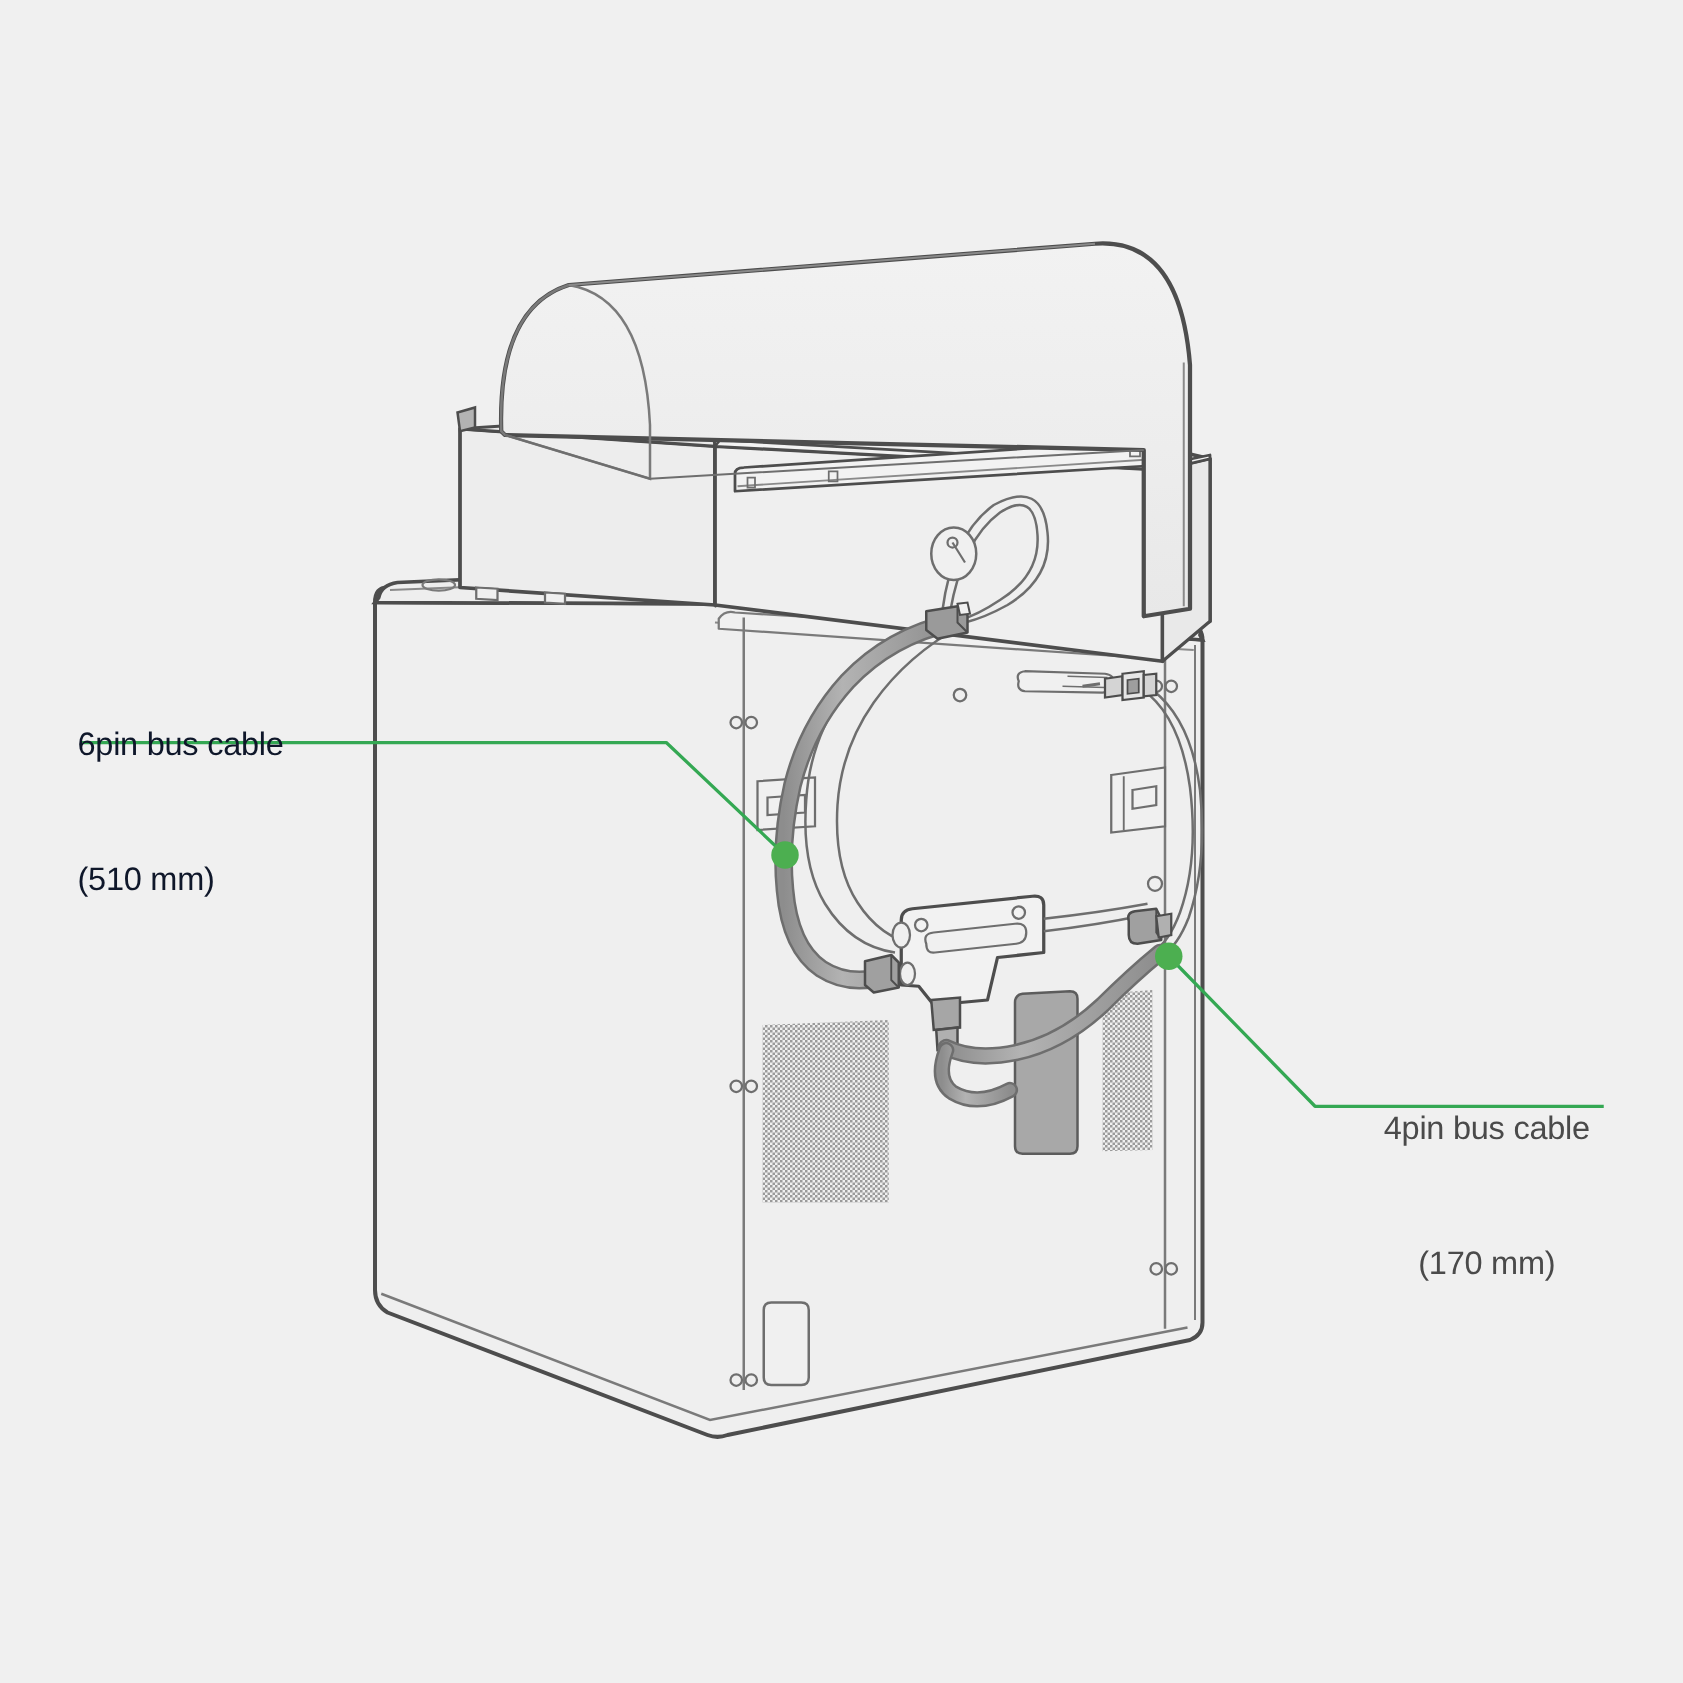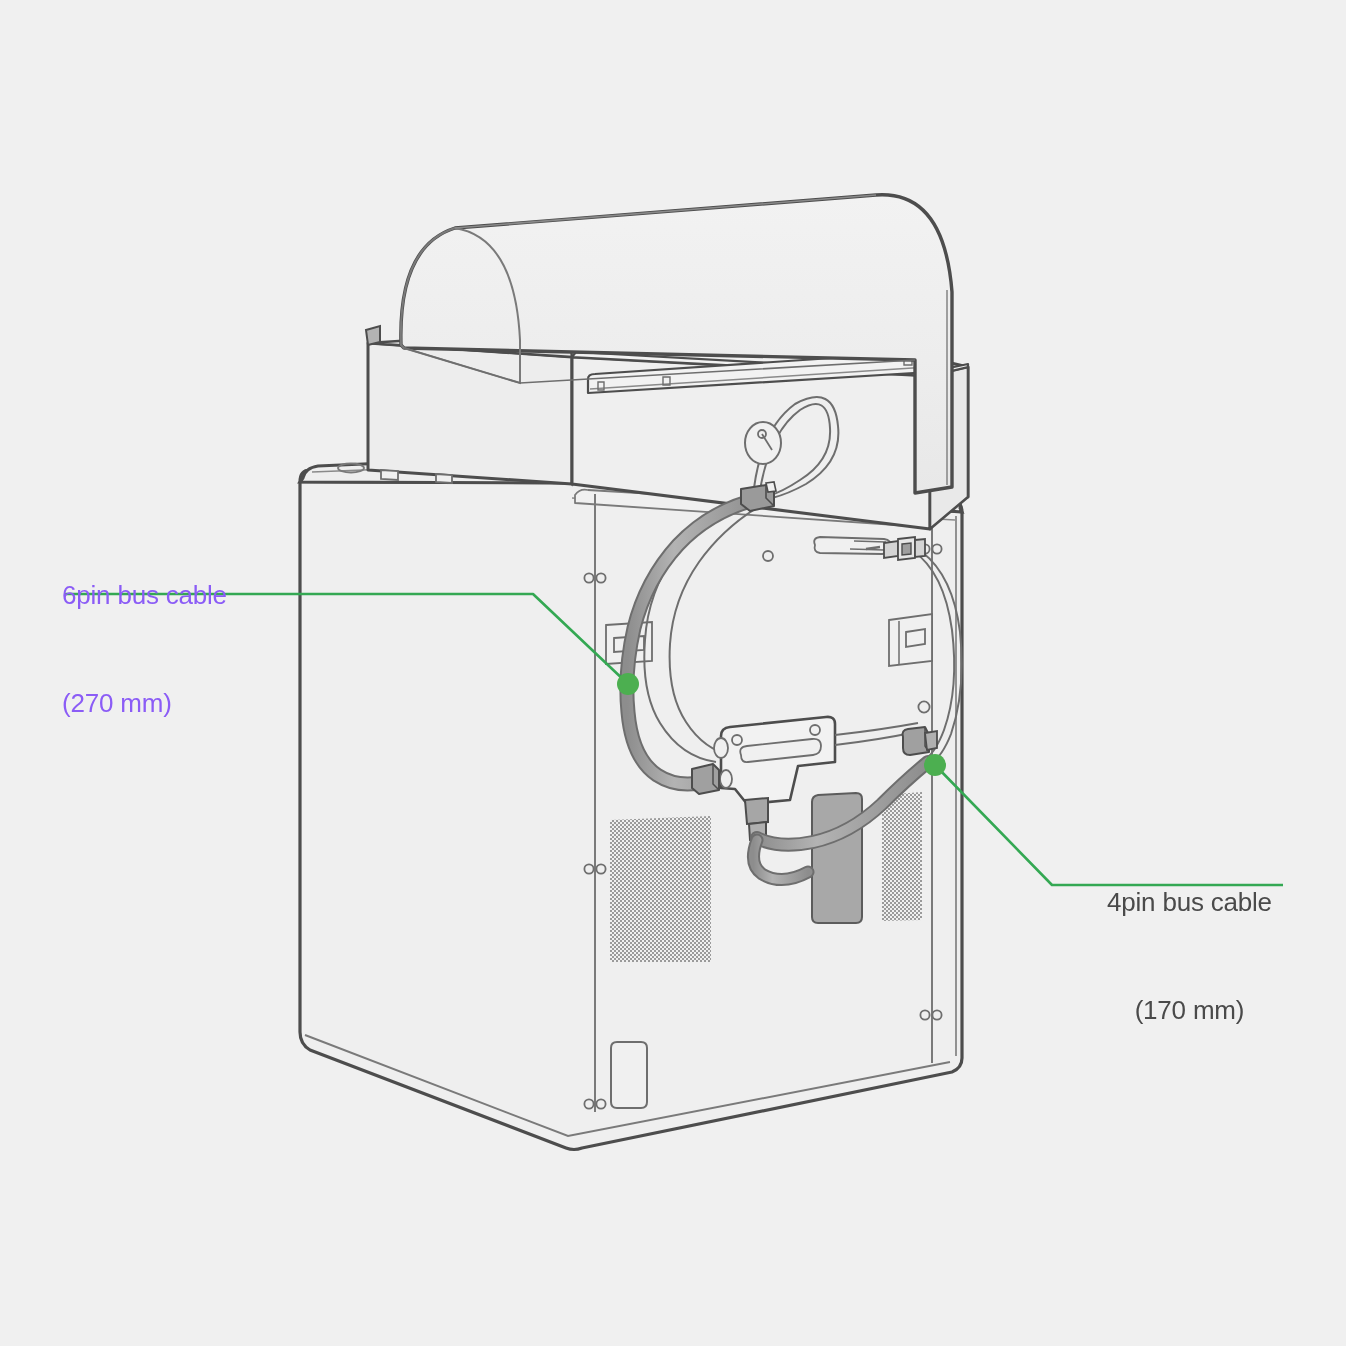--- a/index.html
+++ b/index.html
@@ -327,23 +327,23 @@
       <path id="leader-left-path" d="M64 594 L533 594 L628 684" fill="none" stroke="#34a853" stroke-width="2.6" stroke-linejoin="round"></path>
       <circle id="leader-left-dot" cx="628" cy="684" r="11" fill="#4caf50"></circle>
     </g>
 
     <g>
       <path id="leader-right-path" d="M1283 885 L1052 885 L935 765" fill="none" stroke="#34a853" stroke-width="2.6" stroke-linejoin="round"></path>
       <circle id="leader-right-dot" cx="935" cy="765" r="11" fill="#4caf50"></circle>
     </g>
   </svg>
 
-  <div class="callout-text" id="callout-left-text" style="left: 62px; top: 505px; color: #8b5cf6;">
+  <div class="callout-text" id="callout-left-text" style="left: 62px; top: 505px; color: #0f172a;">
     <span class="co-line1">6pin bus cable</span>
-    <span class="co-line2">(270 mm)</span>
+    <span class="co-line2">(510 mm)</span>
   </div>
 
   <div class="callout-text" id="callout-right-text" style="left: 1107px; top: 812px; color: rgb(74, 74, 74);">
     <span class="co-line1">4pin bus cable</span>
     <span class="co-line2">(170 mm)</span>
   </div>
 
 </div>
 
 </body></html>

